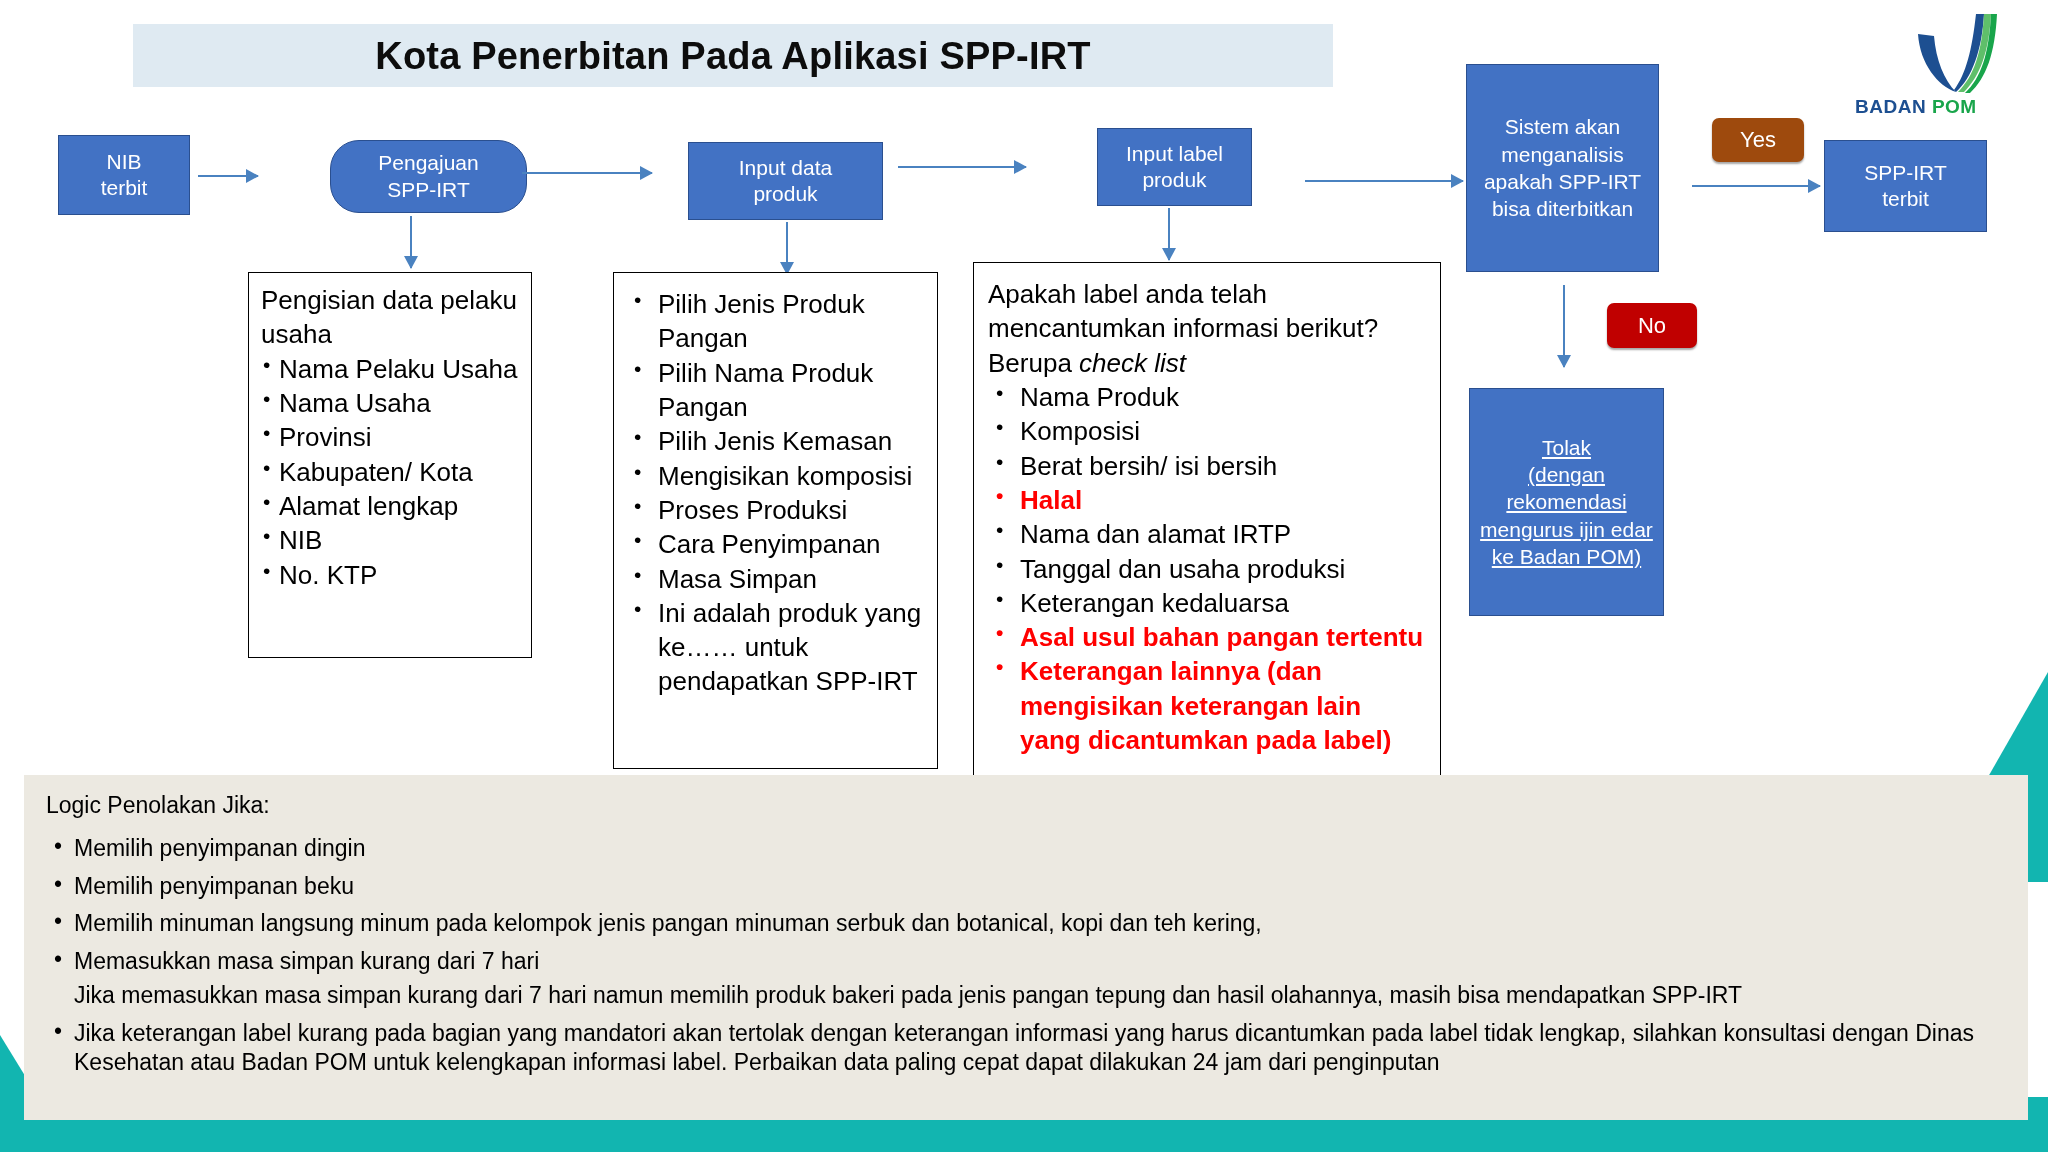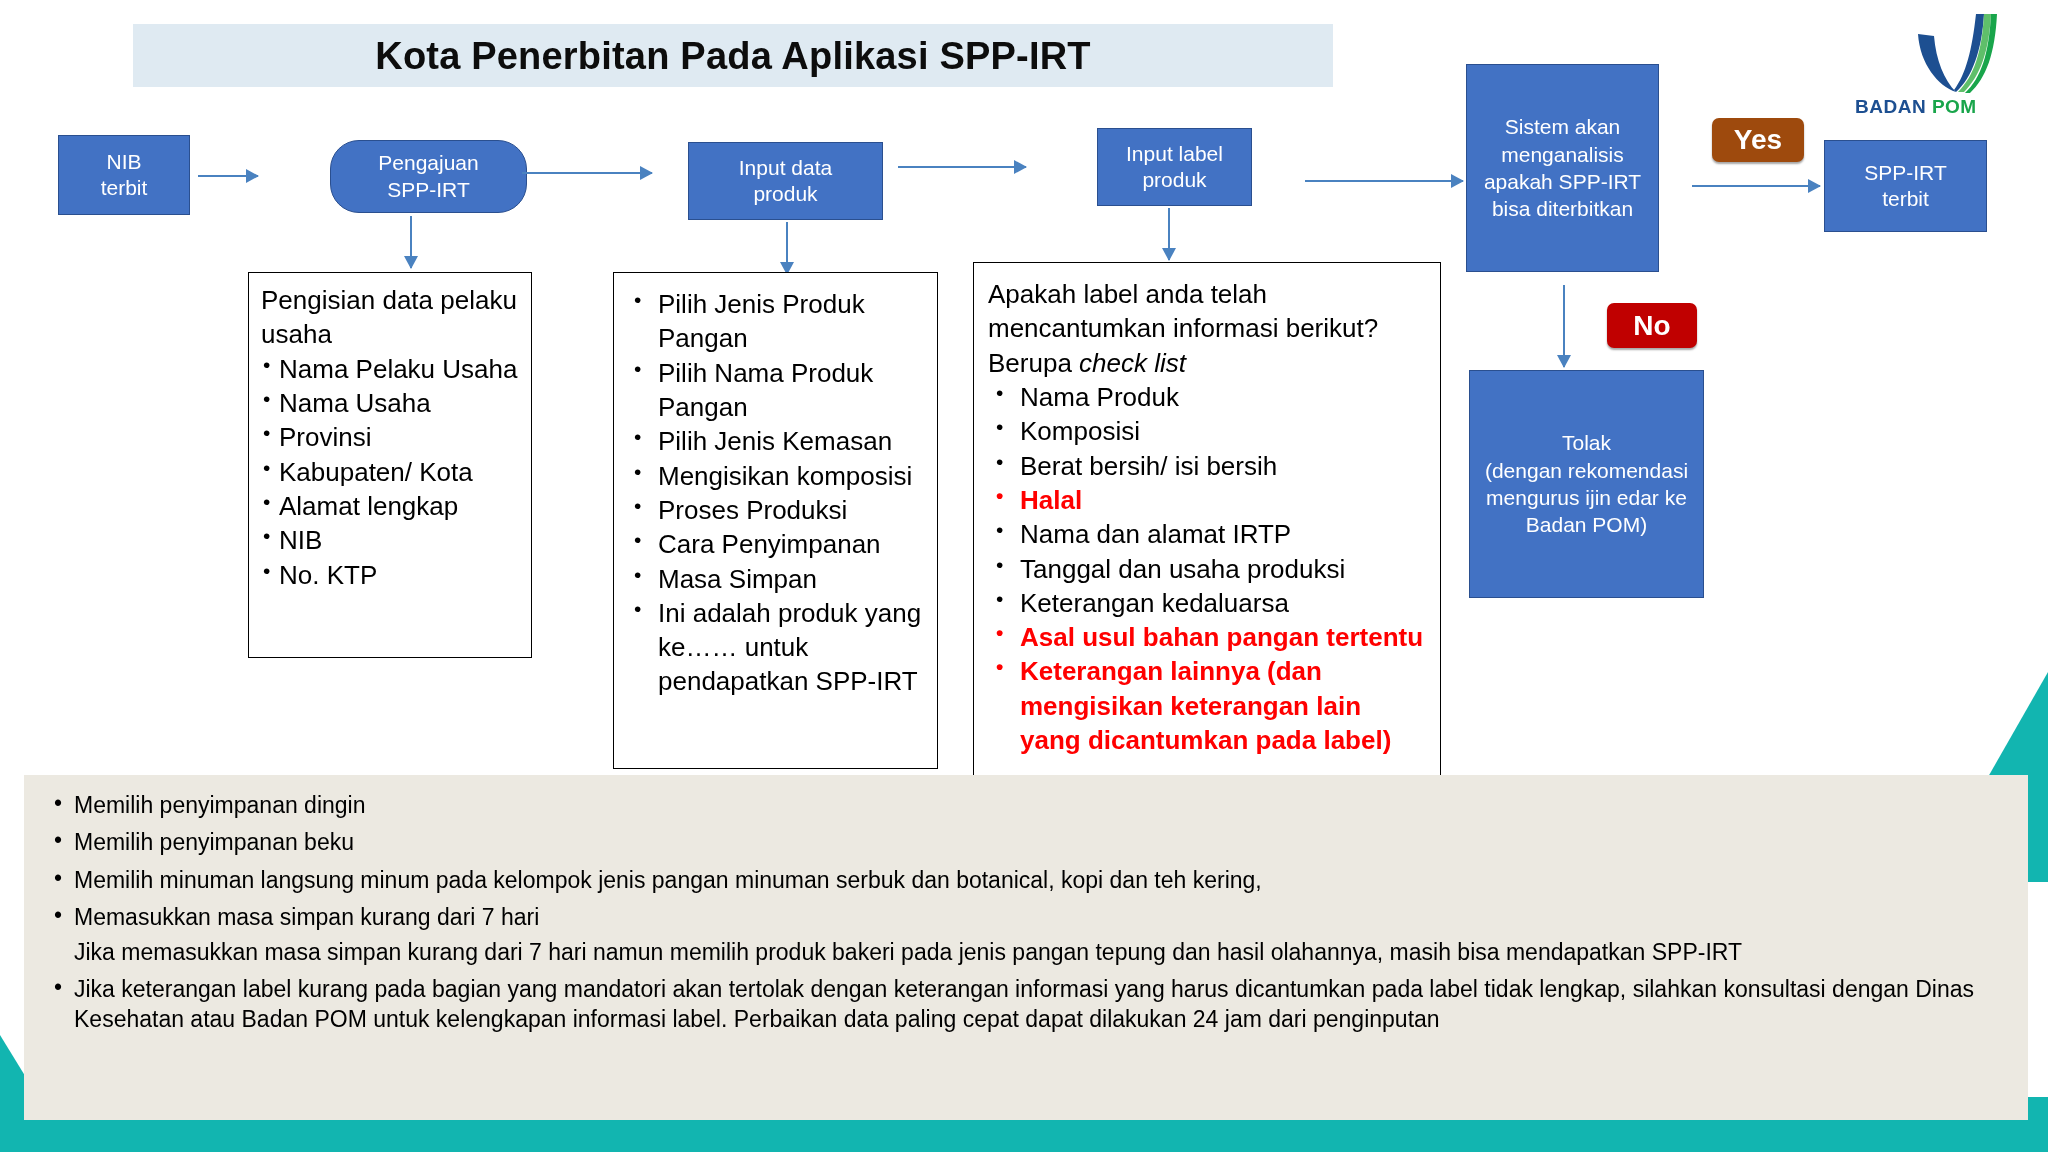--- a/index.html
+++ b/index.html
@@ -96,21 +96,21 @@
   .arrow-v:after{
     content:"";position:absolute;bottom:-1px;left:-6px;
     border-top:13px solid #4a82c0;
     border-left:7px solid transparent;
     border-right:7px solid transparent;
   }
 
   
   .pill{
     position:absolute;display:flex;align-items:center;justify-content:center;
-    color:#fff;font-weight:bold;font-size:28px;border-radius:7px;
+    color:#fff;font-weight:normal;font-size:22px;border-radius:7px;
     box-shadow:0 2px 2px rgba(0,0,0,.35);
   }
   .pill.yes{background:#9e4a0d;}
   .pill.no{background:#c00000;}
 
   
   .logo{position:absolute;left:1860px;top:6px;width:160px;height:100px;}
   .logo svg{display:block;}
   .logo-text{
     position:absolute;left:1855px;top:96px;width:170px;text-align:left;
@@ -179,21 +179,21 @@
   <div class="pill yes" style="left:1712px;top:118px;width:92px;height:44px;">Yes</div>
 
   <div class="arrow-h" style="left:1692px;top:185px;width:128px;"></div>
 
   <div class="pbox" style="left:1824px;top:140px;width:163px;height:92px;">SPP-IRT<br>terbit</div>
 
   <div class="arrow-v" style="left:1563px;top:285px;height:82px;"></div>
 
   <div class="pill no" style="left:1607px;top:303px;width:90px;height:45px;">No</div>
 
-  <div class="pbox" style="left:1469px;top:370px;width:235px;height:228px;line-height:1.3;">Tolak<br>(dengan rekomendasi mengurus ijin edar ke Badan POM)</div>
+  <div class="pbox" style="left:1469px;top:388px;width:195px;height:228px;line-height:1.3;text-decoration:underline;">Tolak<br>(dengan rekomendasi mengurus ijin edar ke Badan POM)</div>
 
   <div class="arrow-v" style="left:410px;top:216px;height:52px;"></div>
   <div class="arrow-v" style="left:786px;top:222px;height:52px;"></div>
   <div class="arrow-v" style="left:1168px;top:208px;height:52px;"></div>
 
   <div class="wbox tight" style="left:248px;top:272px;width:284px;height:386px;">
     <p>Pengisian data pelaku usaha</p>
     <ul>
       <li>Nama Pelaku Usaha</li>
       <li>Nama Usaha</li>
@@ -229,20 +229,21 @@
       <li>Nama dan alamat IRTP</li>
       <li>Tanggal dan usaha produksi</li>
       <li>Keterangan kedaluarsa</li>
       <li class="red">Asal usul bahan pangan tertentu</li>
       <li class="red">Keterangan lainnya (dan mengisikan keterangan lain yang dicantumkan pada label)</li>
     </ul>
     <p style="margin-top:30px;">Upload rancangan label</p>
   </div>
 
   <div class="logic">
+    <p class="head">Logic Penolakan Jika:</p>
     <ul>
       <li>Memilih penyimpanan dingin</li>
       <li>Memilih penyimpanan beku</li>
       <li>Memilih minuman langsung minum pada kelompok jenis pangan minuman serbuk dan botanical, kopi dan teh kering,</li>
       <li>
         <span>Memasukkan masa simpan kurang dari 7 hari</span>
         <span class="cont">Jika memasukkan masa simpan kurang dari 7 hari namun memilih produk bakeri pada jenis pangan tepung dan hasil olahannya, masih bisa mendapatkan SPP-IRT</span>
       </li>
       <li>Jika keterangan label kurang pada bagian yang mandatori akan tertolak dengan keterangan informasi yang harus dicantumkan pada label tidak lengkap, silahkan konsultasi dengan Dinas Kesehatan atau Badan POM untuk kelengkapan informasi label. Perbaikan data paling cepat dapat dilakukan 24 jam dari penginputan</li>
     </ul>

